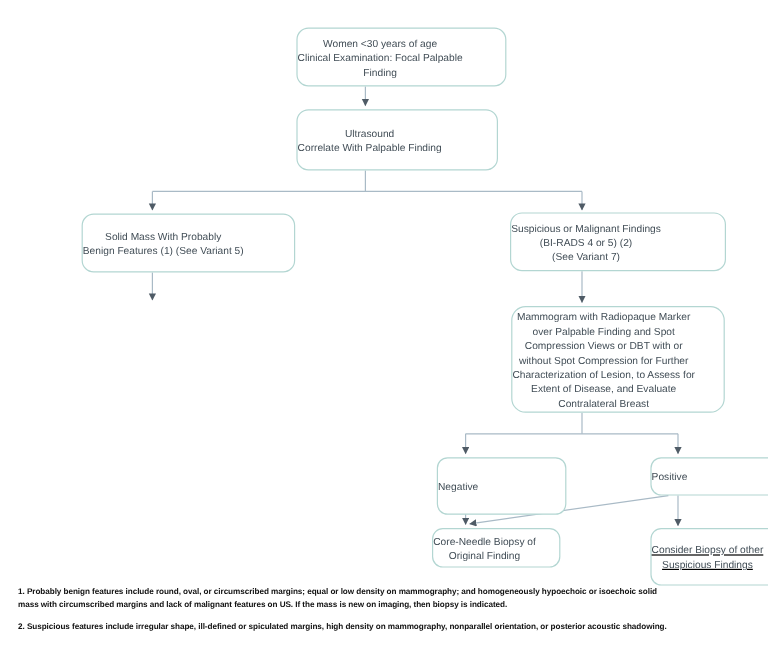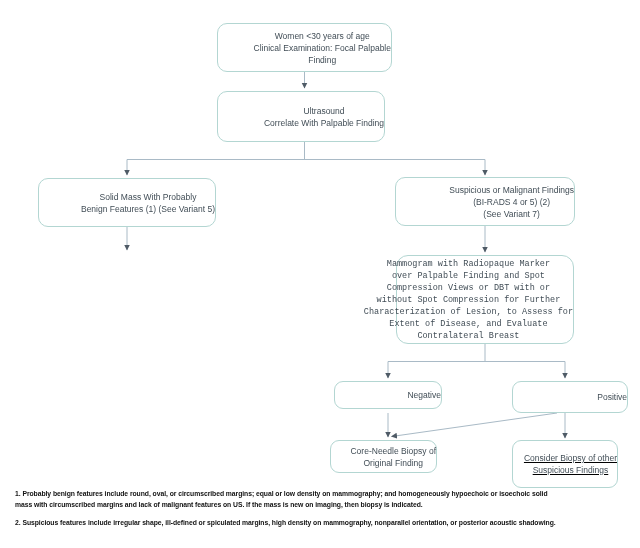--- a/index.html
+++ b/index.html
@@ -33,21 +33,22 @@
     stroke: none;
   }
   .node {
     position: absolute;
     box-sizing: border-box;
     background: var(--box-background, #ffffff);
     border: 1px solid var(--box-border, #b3d6d2);
     border-radius: 10px;
     display: flex;
     align-items: center;
-    justify-content: flex-end;
+    justify-content: flex-start;
+    margin-left: 30px;
   }
   .node-text {
     font-size: 8.5px;
     line-height: 12px;
     color: var(--box-text, #414d56);
     text-align: center;
     white-space: pre;
   }
   .node.small { border-radius: 9px; }
   .footnote {
@@ -105,31 +106,31 @@
 Benign Features (1) (See Variant 5)</div>
   </div>
 
 
   <div class="node" style="left:395px; top:177px; width:180px; height:49px;">
     <div class="node-text">Suspicious or Malignant Findings
 (BI-RADS 4 or 5) (2)
 (See Variant 7)</div>
   </div>
 
-  <div class="node" style="left:396px; top:255px; width:178px; height:89px; border-radius:12px;font-family:Liberation Mono, monospace;">
+  <div class="node" style="left:396px; top:255px; width:178px; height:89px; border-radius:12px;">
     <div class="node-text">Mammogram with Radiopaque Marker
 over Palpable Finding and Spot
 Compression Views or DBT with or
 without Spot Compression for Further
 Characterization of Lesion, to Assess for
 Extent of Disease, and Evaluate
 Contralateral Breast</div>
   </div>
 
-  <div class="node small" style="left:334px; top:381px; width:108px; height:28px;">
+  <div class="node small" style="left:334px; top:381px; width:108px; height:48px;">
     <div class="node-text">Negative</div>
   </div>
 
   <div class="node small" style="left:512px; top:381px; width:116px; height:32px;">
     <div class="node-text">Positive</div>
   </div>
 
   <div class="node small" style="left:330px; top:440px; width:107px; height:33px;">
     <div class="node-text">Core-Needle Biopsy of
 Original Finding</div>

